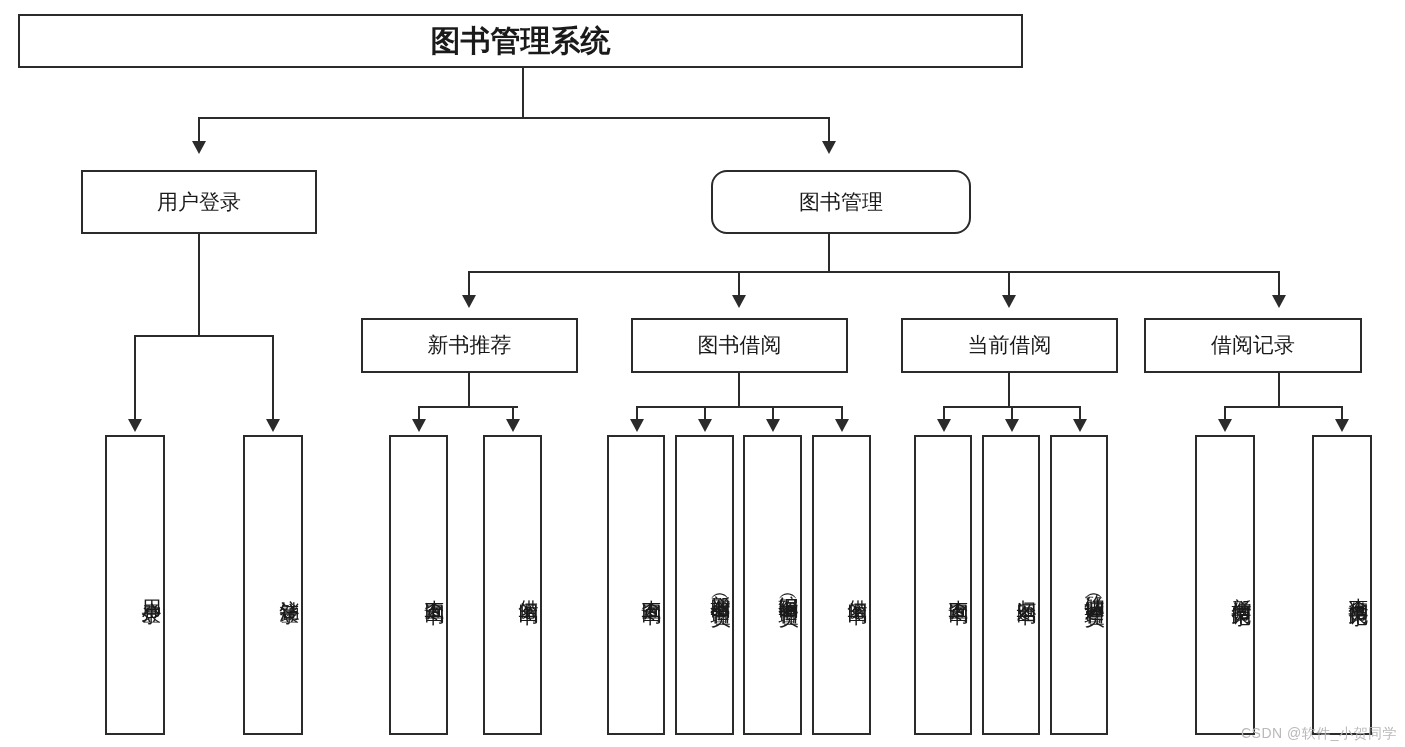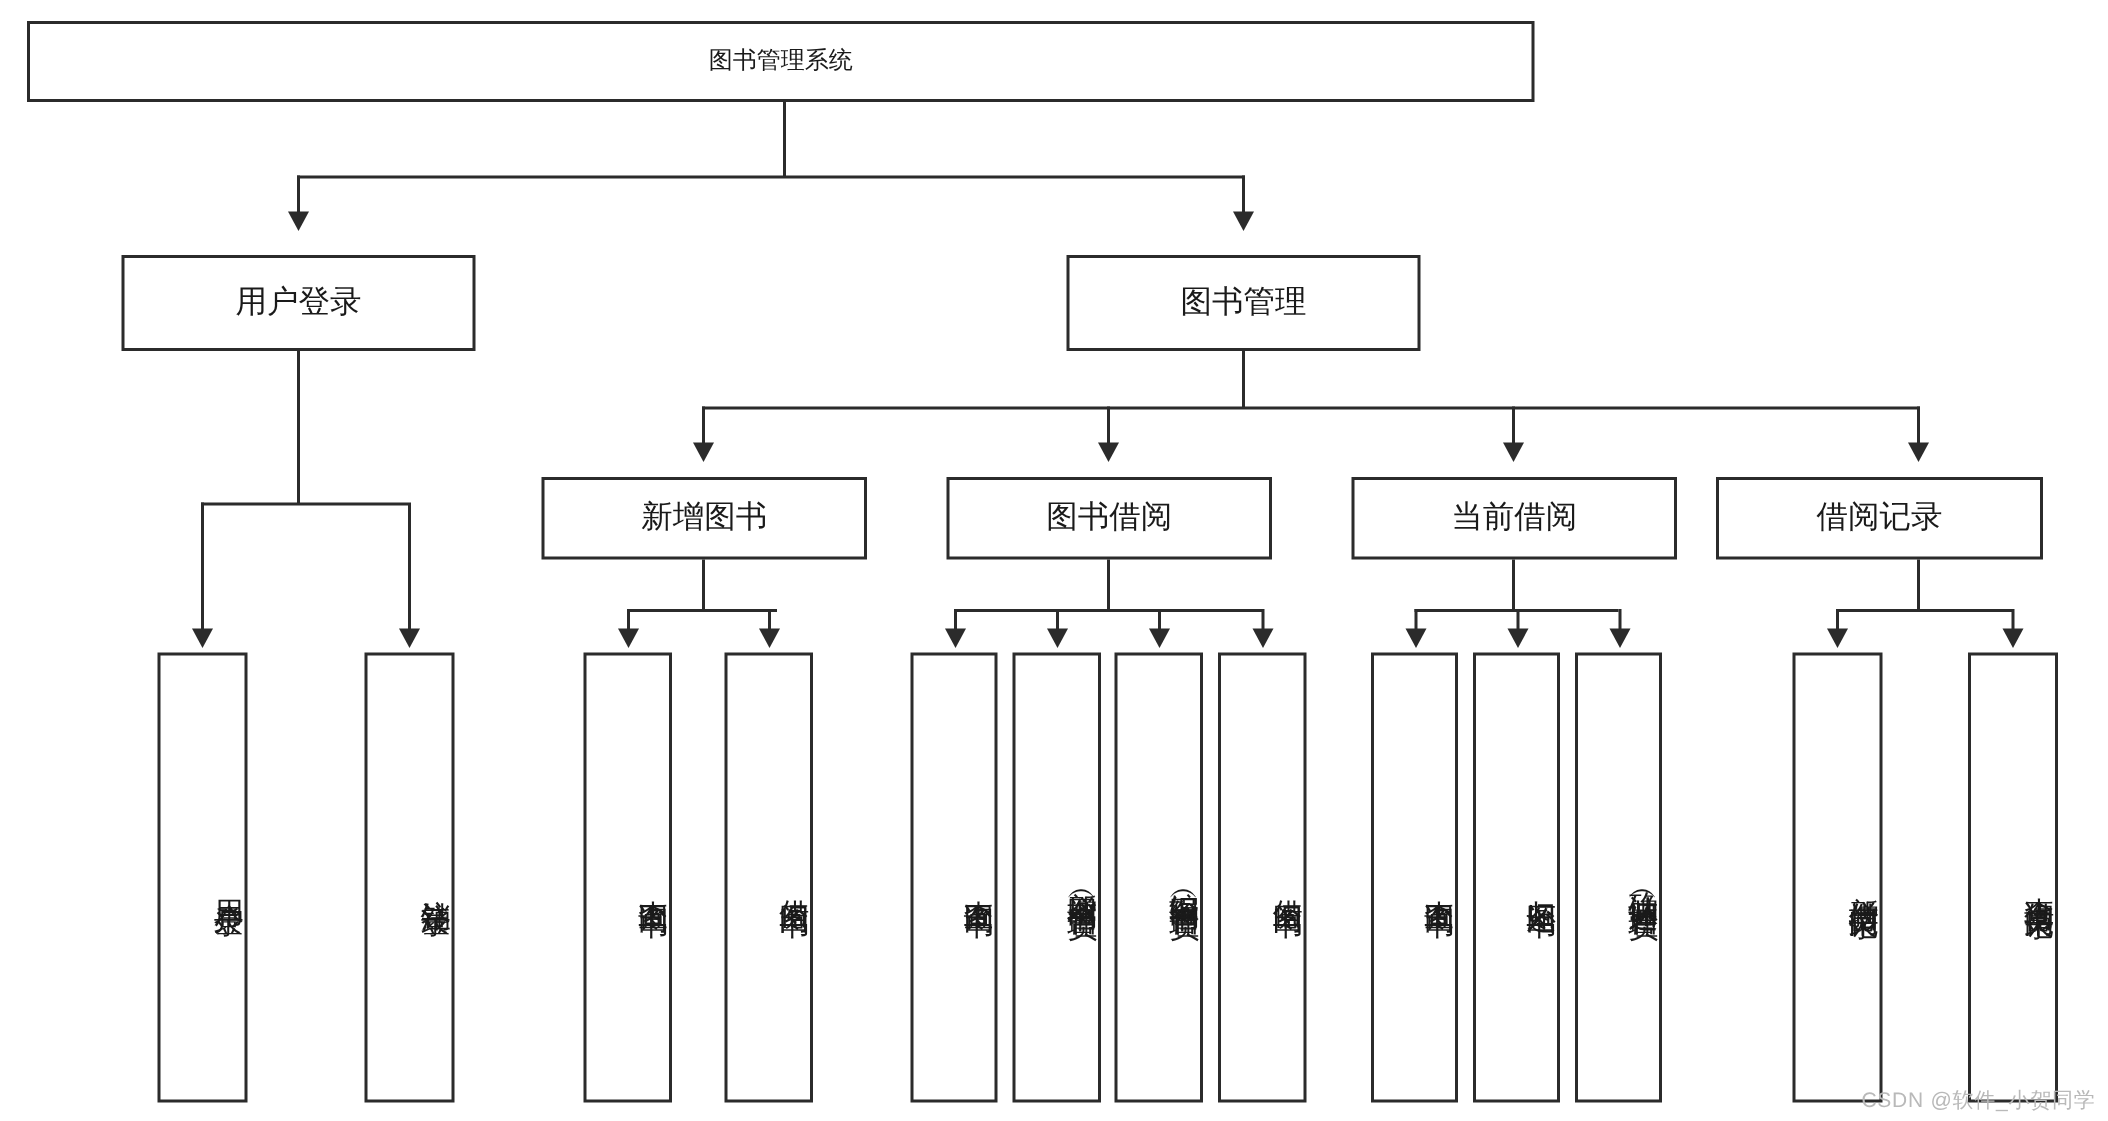--- a/index.html
+++ b/index.html
@@ -23,21 +23,21 @@
     display: flex;
     align-items: center;
     justify-content: center;
     color: #1a1a1a;
     line-height: 1.18;
     text-align: center;
   }
   .node.h {                      
     font-size: 21px;
   }
-  .node.root { font-size: 16px; }
+  .node.root { font-size: 30px; font-weight: bold; }
   .node.v {                      
     writing-mode: vertical-rl;
     text-orientation: upright;
     font-size: 20px;
     letter-spacing: 2px;
     padding: 6px 0;
     align-items: flex-start;
     justify-content: center;
     white-space: nowrap;
   }
@@ -84,21 +84,21 @@
   <div class="vline" style="left:522px; top:68px; height:50px;"></div>
   <div class="hline" style="left:198px; top:117px; width:632px;"></div>
   <div class="vline" style="left:198px; top:117px; height:26px;"></div>
   <div class="arrow" style="left:192px; top:141px;"></div>
   <div class="vline" style="left:828px; top:117px; height:26px;"></div>
   <div class="arrow" style="left:822px; top:141px;"></div>
 
   <div class="node h" style="left:81px; top:170px; width:236px; height:64px;">
     <span>用户登录</span>
   </div>
-  <div class="node h" style="left:711px; top:170px; width:236px; height:64px;">
+  <div class="node h" style="left:711px; top:170px; width:260px; height:64px;border-radius:16px;">
     <span>图书管理</span>
   </div>
 
   <div class="vline" style="left:198px; top:234px; height:102px;"></div>
   <div class="hline" style="left:134px; top:335px; width:138px;"></div>
   <div class="vline" style="left:134px; top:335px; height:86px;"></div>
   <div class="arrow" style="left:128px; top:419px;"></div>
   <div class="vline" style="left:272px; top:335px; height:86px;"></div>
   <div class="arrow" style="left:266px; top:419px;"></div>
 
@@ -107,21 +107,21 @@
   <div class="vline" style="left:468px; top:271px; height:26px;"></div>
   <div class="arrow" style="left:462px; top:295px;"></div>
   <div class="vline" style="left:738px; top:271px; height:26px;"></div>
   <div class="arrow" style="left:732px; top:295px;"></div>
   <div class="vline" style="left:1008px; top:271px; height:26px;"></div>
   <div class="arrow" style="left:1002px; top:295px;"></div>
   <div class="vline" style="left:1278px; top:271px; height:26px;"></div>
   <div class="arrow" style="left:1272px; top:295px;"></div>
 
   <div class="node h" style="left:361px; top:318px; width:217px; height:55px;">
-    <span>新增图书</span>
+    <span>新书推荐</span>
   </div>
   <div class="node h" style="left:901px; top:318px; width:217px; height:55px;">
     <span>当前借阅</span>
   </div>
   <div class="node h" style="left:631px; top:318px; width:217px; height:55px;">
     <span>图书借阅</span>
   </div>
   <div class="node h" style="left:1144px; top:318px; width:218px; height:55px;">
     <span>借阅记录</span>
   </div>

